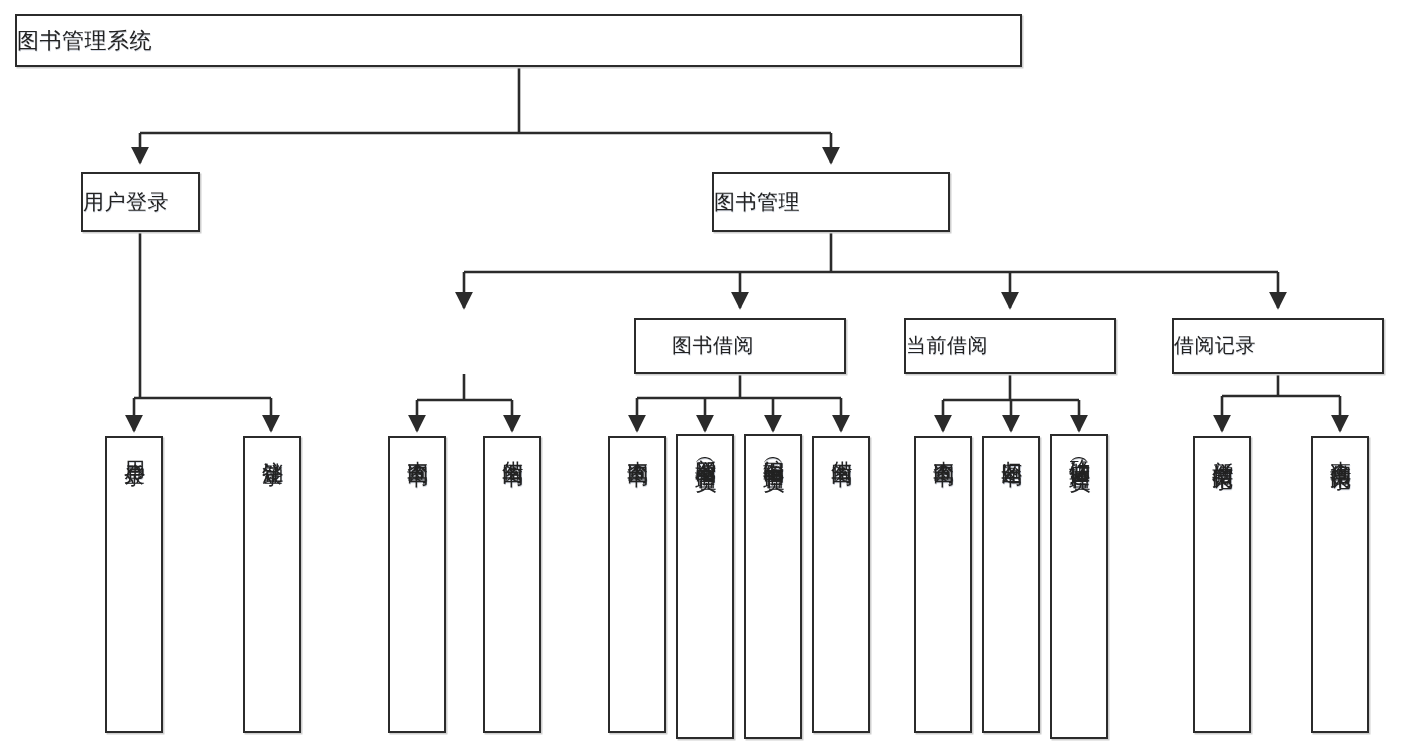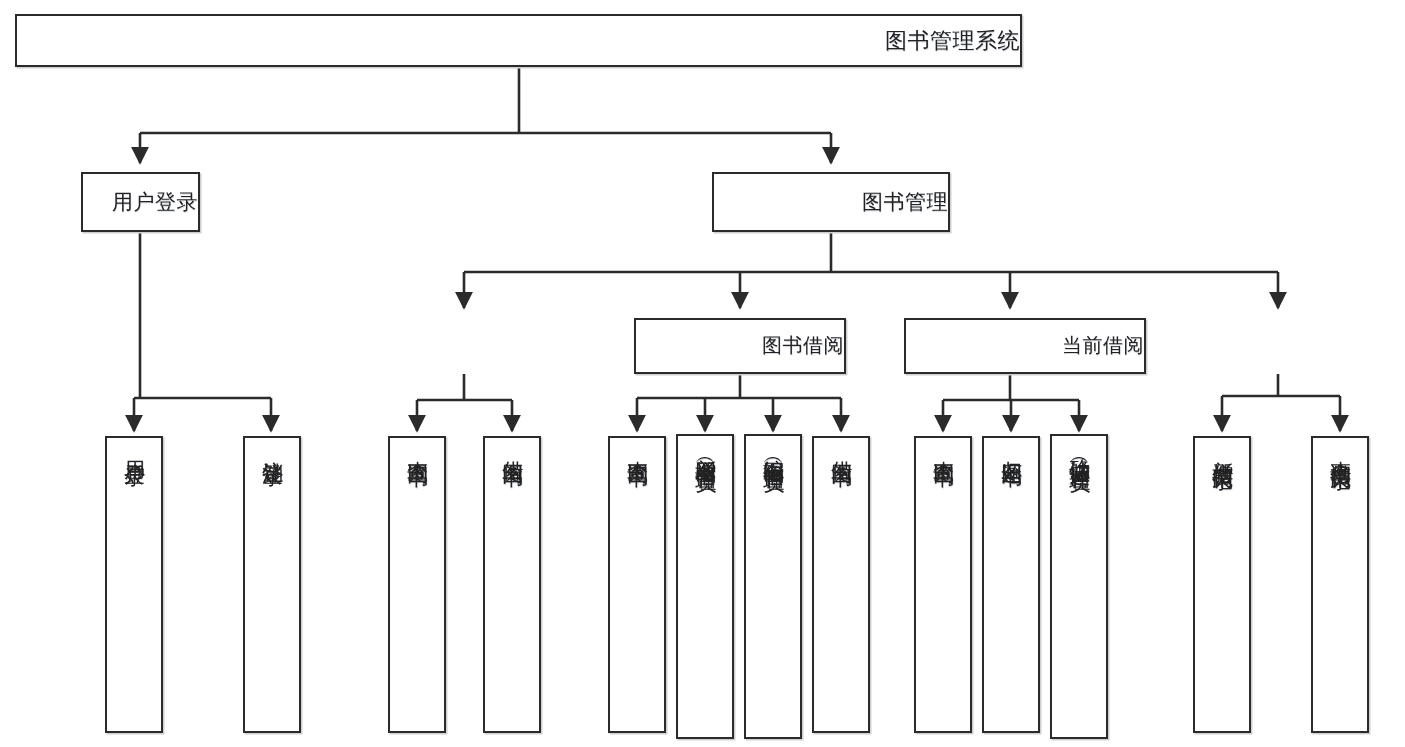--- a/index.html
+++ b/index.html
@@ -15,21 +15,21 @@
     background:#ffffff;
     overflow:hidden;
   }
   .node{
     position:absolute;
     box-sizing:border-box;
     background:#ffffff;
     border:2px solid #2b2b2b;
     display:flex;
     align-items:center;
-    justify-content:flex-end;
+    justify-content:flex-start;
     box-shadow:1.5px 1.5px 0 #cfcfcf;
   }
   .node .label{
     font-size:21px;
     line-height:1.06;
     letter-spacing:0.5px;
     white-space:nowrap;
     color:#222222;
     text-shadow:0.5px 0.5px 0 rgba(160,170,190,0.45);
   }
@@ -127,25 +127,28 @@
     <span class="label">图书管理系统</span>
   </div>
 
   <div class="node mid" style="left:81px;top:172px;width:119px;height:60px;">
     <span class="label">用户登录</span>
   </div>
   <div class="node mid" style="left:712px;top:172px;width:238px;height:60px;">
     <span class="label">图书管理</span>
   </div>
 
-  <div class="node group" style="left:634px;top:318px;width:212px;height:56px;">
+  <div class="node group" style="left:634px;top:318px;width:212px;height:56px;padding-left:36px;">
     <span class="label">图书借阅</span>
   </div>
-  <div class="node group" style="left:904px;top:318px;width:242px;height:56px;">
+  <div class="node group" style="left:904px;top:318px;width:212px;height:56px;">
     <span class="label">当前借阅</span>
+  </div>
+  <div class="node group" style="left:1172px;top:318px;width:212px;height:56px;">
+    <span class="label">借阅记录</span>
   </div>
 
   <div class="node leaf" style="left:105px;top:436px;width:58px;height:297px;">
     <span class="label">用户登录</span>
   </div>
   <div class="node leaf" style="left:243px;top:436px;width:58px;height:297px;">
     <span class="label">注销登录</span>
   </div>
 
   <div class="node leaf" style="left:388px;top:436px;width:58px;height:297px;">

